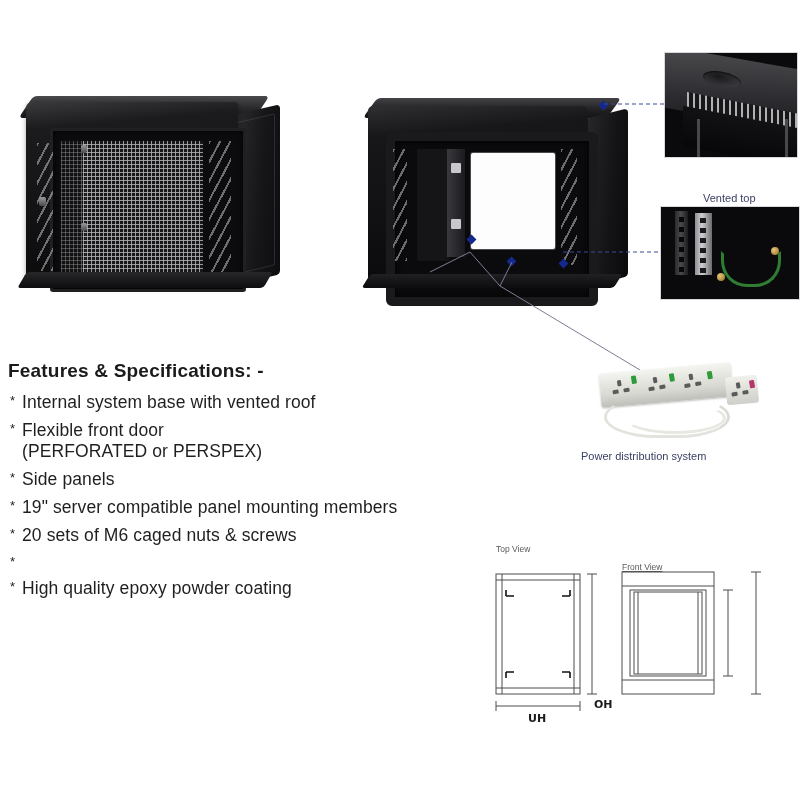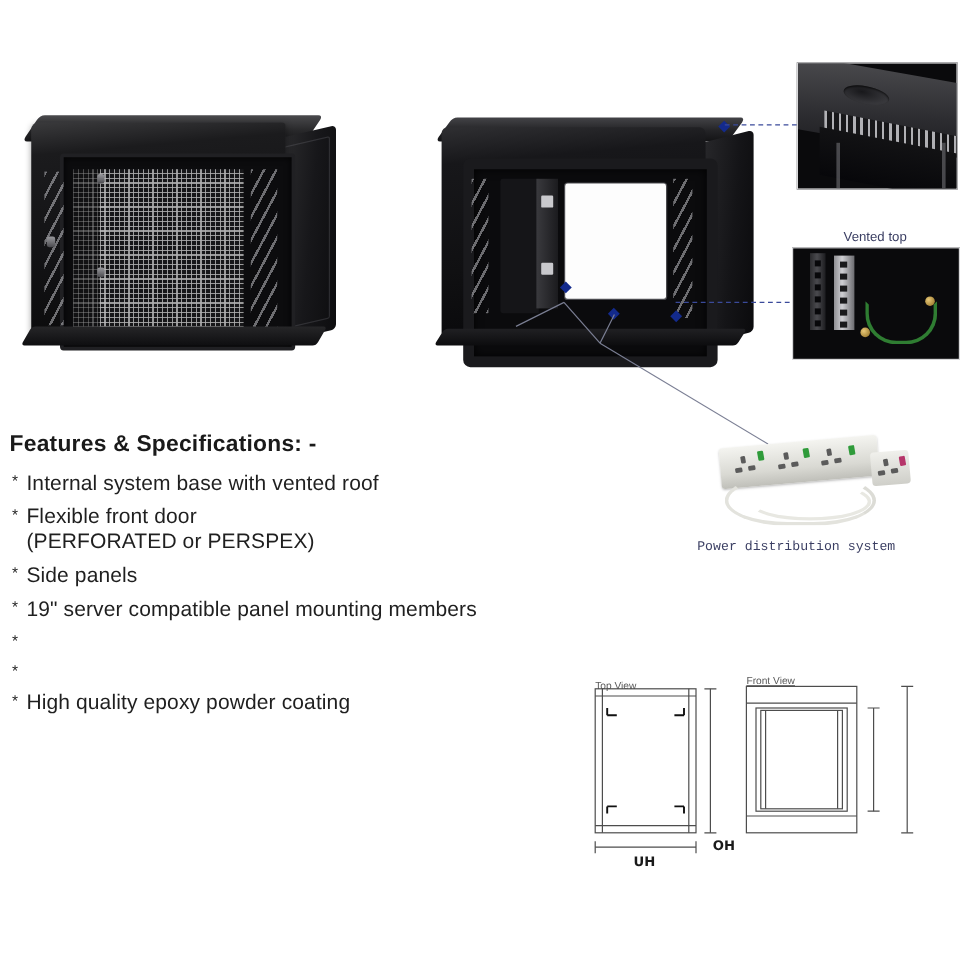--- a/index.html
+++ b/index.html
@@ -376,21 +376,21 @@
       <div class="skt" style="left:3px; top:4px;">
         <i style="left:8px; top:2px; width:4px; height:6px;"></i>
         <i style="left:2px; top:11px; width:6px; height:4px;"></i>
         <i style="left:13px; top:11px; width:6px; height:4px;"></i>
       </div>
       <div class="neon" style="left:24px; top:5px; background:#b6356a;"></div>
     </div>
     <div class="cord"></div>
     <div class="cord2"></div>
   </div>
-  <div class="cap" style="left:581px; top:450px;font-family:Liberation Mono, monospace;">Power distribution system</div>
+  <div class="cap" style="left:581px; top:450px;">Power distribution system</div>
 
   <div class="feat-title">Features &amp; Specifications: -</div>
 
   <div class="feat-list">
     <div class="feat-row">
       <span class="ast">*</span>
       <span class="txt">Internal system base with vented roof</span>
     </div>
     <div class="feat-row">
       <span class="ast">*</span>
@@ -400,33 +400,34 @@
     <div class="feat-row">
       <span class="ast">*</span>
       <span class="txt">Side panels</span>
     </div>
     <div class="feat-row">
       <span class="ast">*</span>
       <span class="txt">19" server compatible panel mounting members</span>
     </div>
     <div class="feat-row">
       <span class="ast">*</span>
+      <span class="txt">20 sets of M6 caged nuts &amp; screws</span>
     </div>
     <div class="feat-row">
       <span class="ast">*</span>
     </div>
     <div class="feat-row">
       <span class="ast">*</span>
       <span class="txt">High quality epoxy powder coating</span>
     </div>
   </div>
 
   <div class="abs dim-block">
 
-    <div class="vlabel" style="left:12px; top:48px;">Top View</div>
+    <div class="vlabel" style="left:12px; top:26px;">Top View</div>
     <div class="vlabel" style="left:138px; top:44px;text-decoration:underline;">Front View</div>
 
     <svg width="316" height="220" style="position:absolute; left:0; top:0;">
       <g stroke="#4d4d4d" fill="none" stroke-width="1">
 
         <rect x="12" y="56" width="84" height="120"></rect>
         <line x1="12" y1="62" x2="96" y2="62"></line>
         <line x1="12" y1="170" x2="96" y2="170"></line>
         <line x1="18" y1="56" x2="18" y2="176"></line>
         <line x1="90" y1="56" x2="90" y2="176"></line>

